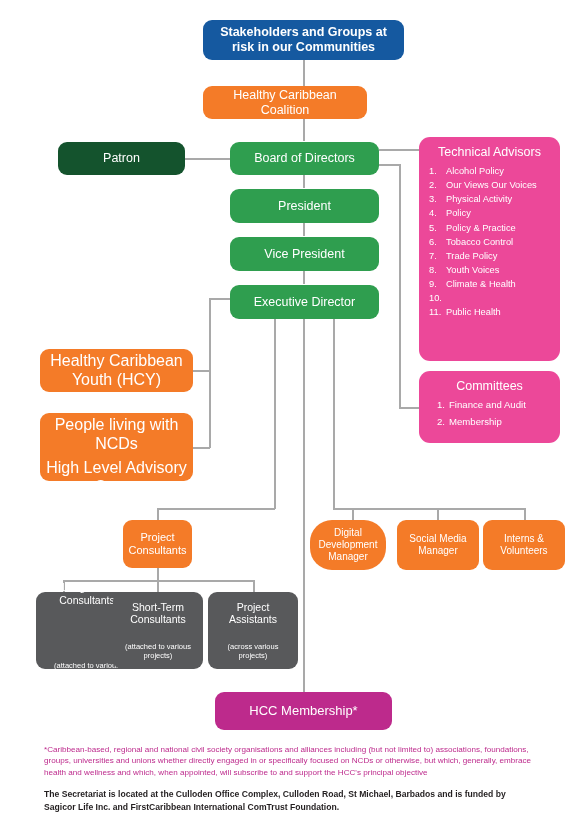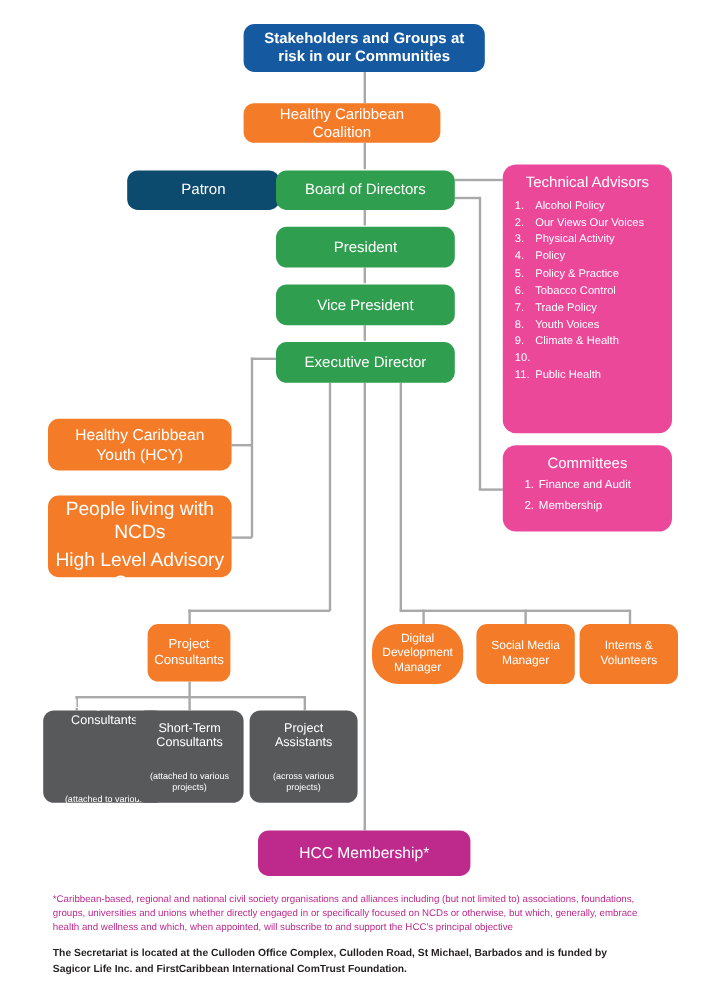--- a/index.html
+++ b/index.html
@@ -28,29 +28,29 @@
     padding: 3px 5px;
   }
   .line {
     position: absolute;
     background: #a9a9a9;
     z-index: 1;
   }
   .blue   { background: #1559a0; }
   .orange { background: #f47b28; }
   .green  { background: #2f9e4f; }
-  .gold   { background: #0c4a6e; margin-left: 48px; }
+  .gold   { background: #14532d; }
   .gray   { background: #58595b; }
   .magenta{ background: #bd2a8c; }
 
   .t-blue  { font-size: 12.5px; font-weight: bold; }
   .t-coal  { font-size: 12.5px; }
   .t-green { font-size: 12.5px; }
   .t-patron{ font-size: 12.5px; }
-  .t-hcy   { font-size: 13px; }
+  .t-hcy   { font-size: 16px; }
   .t-plw-title { font-size: 12px; margin-bottom: 5px; }
   .t-plw-sub   { font-size: 16px; margin-bottom: 5px; }
   .t-pc    { font-size: 11px; }
   .t-grayt { font-size: 10.5px; }
   .t-grays { font-size: 7.5px; margin-top: 16px; line-height: 1.25; }
   .t-rolebox { font-size: 10px; }
   .t-hcc   { font-size: 13px; }
 
   
   .panel {

